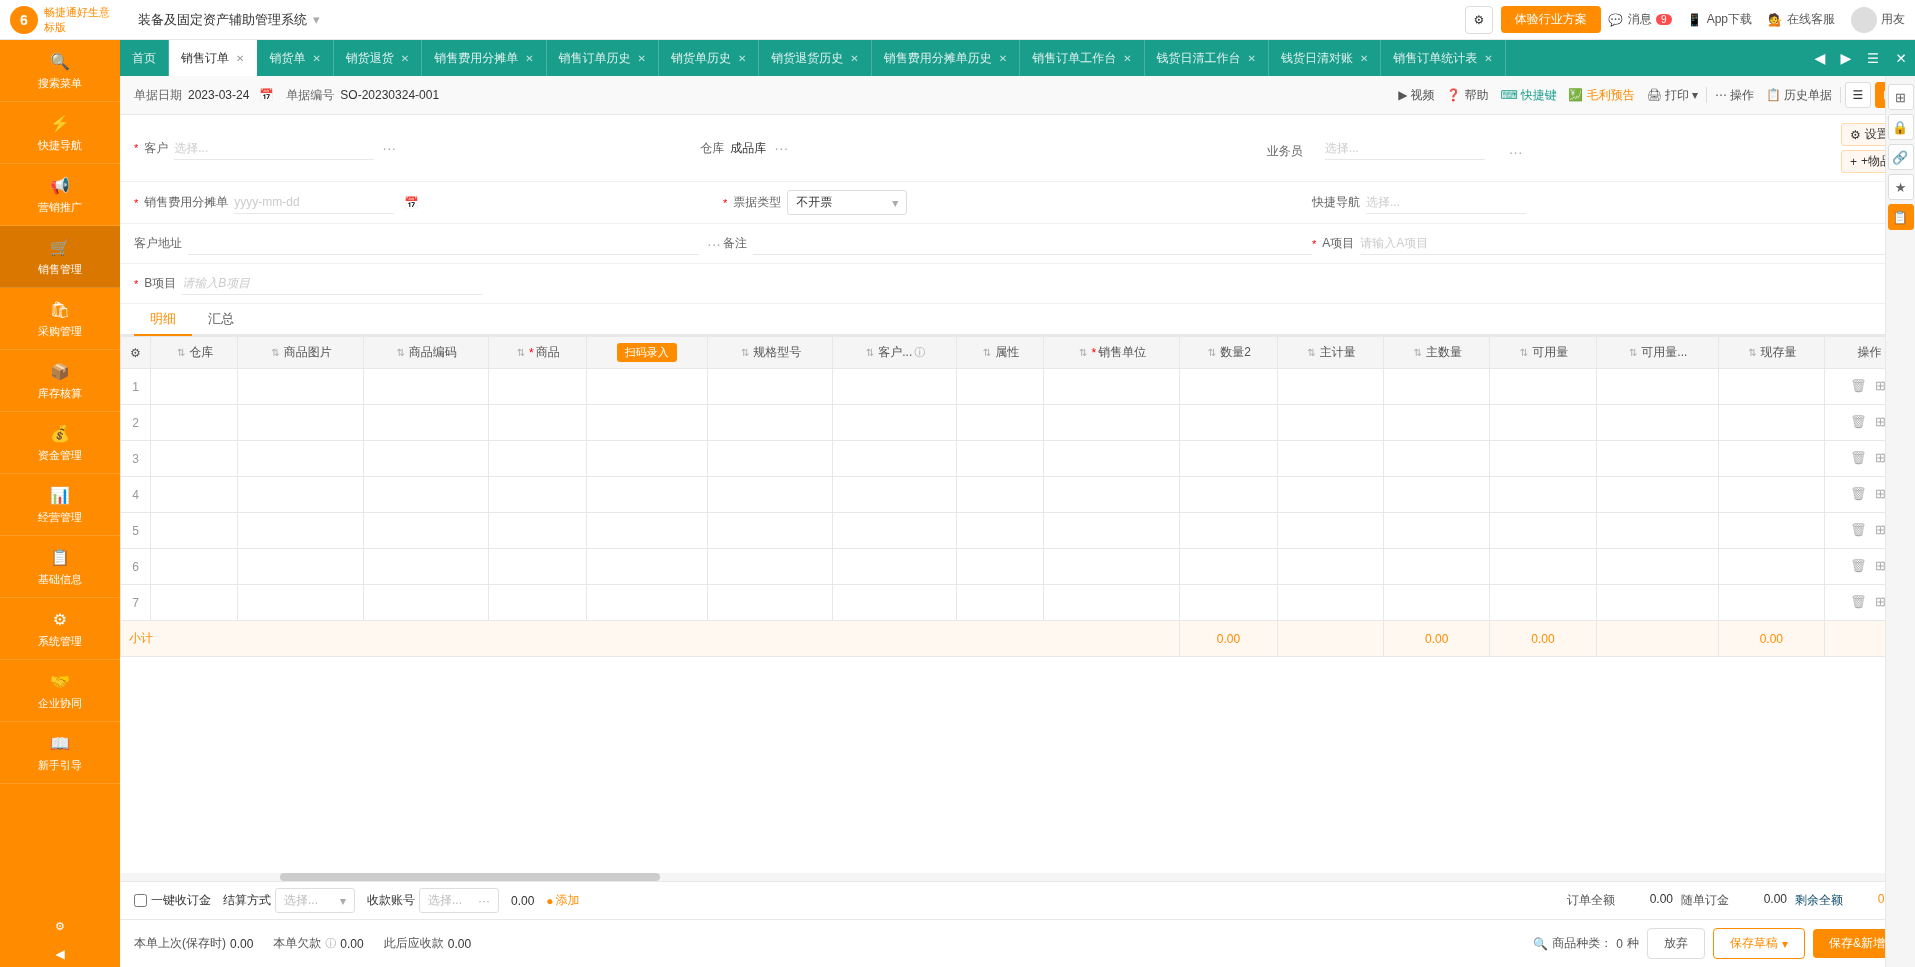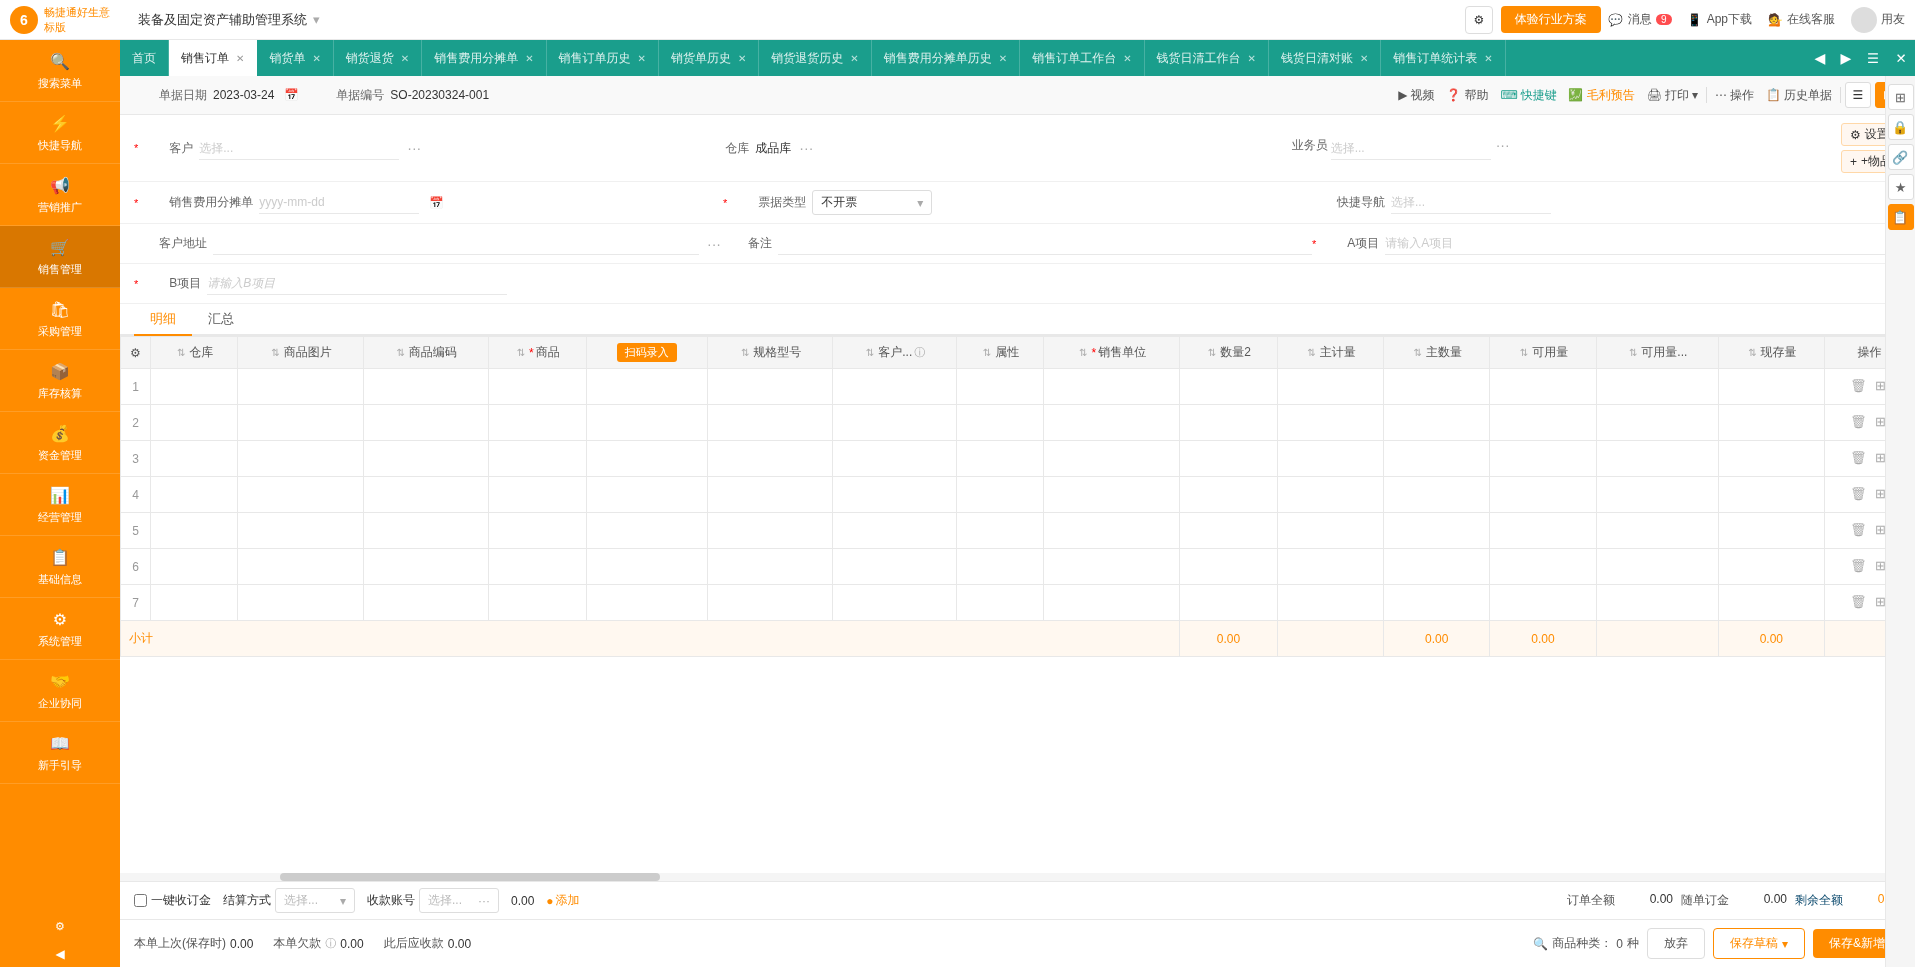--- a/index.html
+++ b/index.html
@@ -254,21 +254,21 @@
       border-radius: 3px;
       display: flex; align-items: center; justify-content: center;
       cursor: pointer; background: white;
       font-size: 12px;
     }
     .form-field-group {
       display: flex;
       align-items: center;
       gap: 6px;
     }
-    .form-label { color: #666; margin-left: 25px; }
+    .form-label { color: #666; }
     .form-value { color: #333; font-weight: 500; }
     .date-icon { color: #aaa; margin-left: 4px; cursor: pointer; }
     .ellipsis-btn {
       color: #aaa;
       cursor: pointer;
       font-size: 14px;
       padding: 0 2px;
     }
     .form-text-input {
       flex: 1;
@@ -739,21 +739,21 @@
         <input class="form-text-input" style="max-width: 200px;" placeholder="选择...">
         <span class="ellipsis-btn">···</span>
       </div>
 
       <div style="flex:1; display:flex; align-items:center; gap:6px;">
         <span class="form-label">仓库</span>
         <span style="font-size:12px; color:#333;">成品库</span>
         <span class="ellipsis-btn">···</span>
       </div>
 
-      <div style="flex:1; display:flex; align-items:flex-start; gap:3px;">
+      <div style="flex:1; display:flex; align-items:flex-end; gap:22px;">
         <span class="form-label">业务员</span>
         <input class="form-text-input" style="max-width: 160px;" placeholder="选择...">
         <span class="ellipsis-btn">···</span>
       </div>
 
       <div style="display:flex; flex-direction:column; gap:4px; margin-left:8px;">
         <div style="display:flex; align-items:center; gap:4px; background:#fff7f0; border:1px solid #ffd8a8; border-radius:3px; padding:2px 8px; cursor:pointer;">
           <span>⚙</span>
           <span>设置</span>
         </div>

